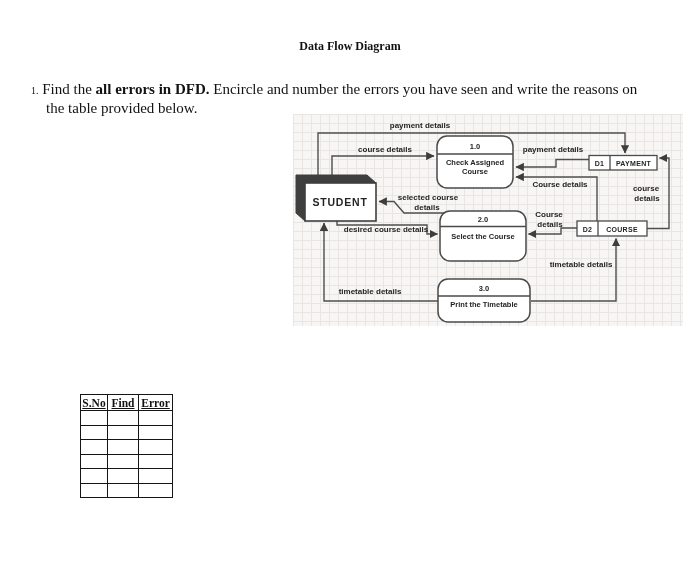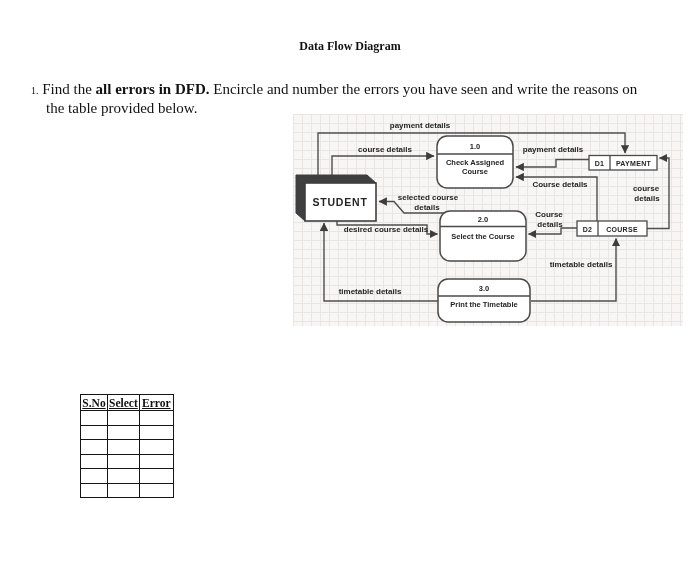--- a/index.html
+++ b/index.html
@@ -127,21 +127,21 @@
         <text x="581" y="267" text-anchor="middle" class="lbl">timetable details</text>
         <text x="370" y="294" text-anchor="middle" class="lbl">timetable details</text>
       </g>
     </svg>
   </div>
 
   <table class="answer-table">
     <tbody>
       <tr class="hdr">
         <td class="c1">S.No</td>
-        <td class="c2">Select</td>
+        <td class="c2">Find</td>
         <td class="c3">Error</td>
       </tr>
       <tr>
           <td class="c1"></td>
           <td class="c2"></td>
           <td class="c3"></td>
         </tr>
       <tr>
           <td class="c1"></td>
           <td class="c2"></td>

